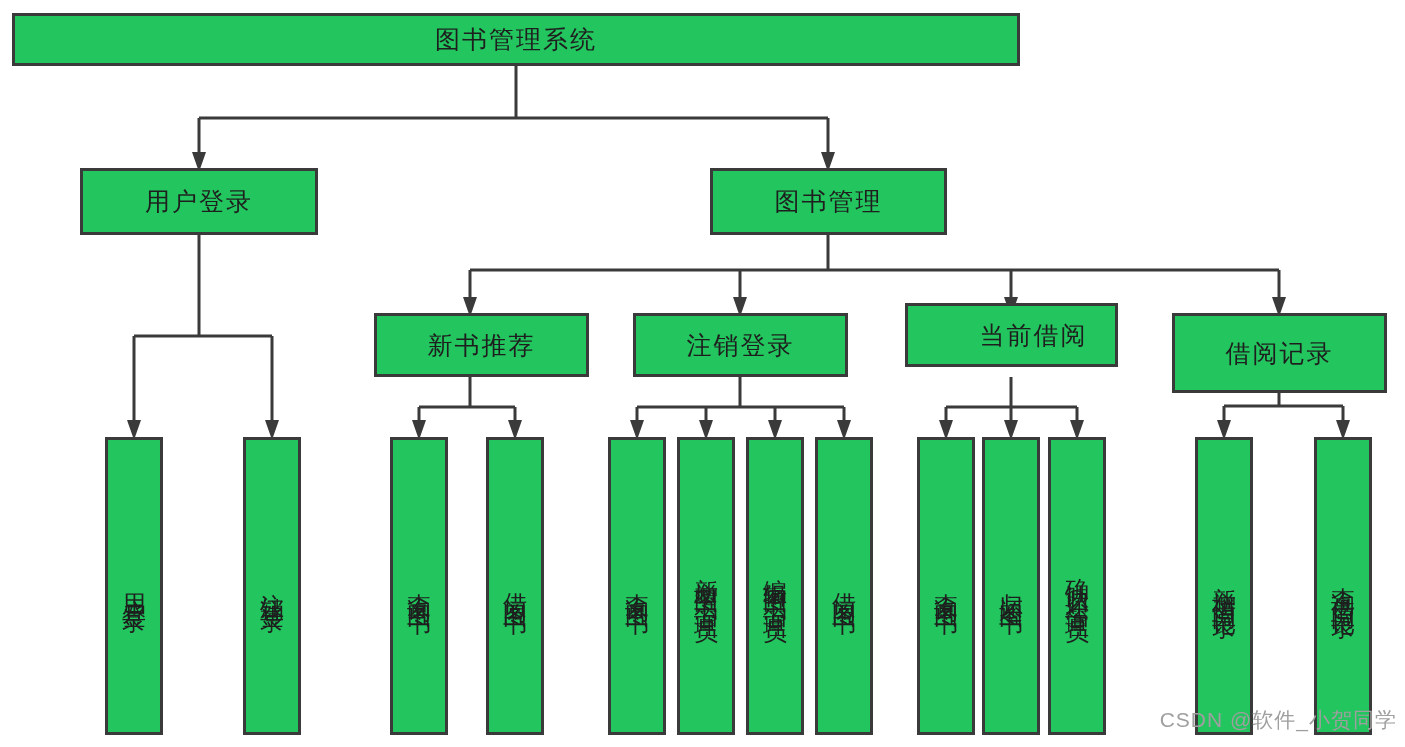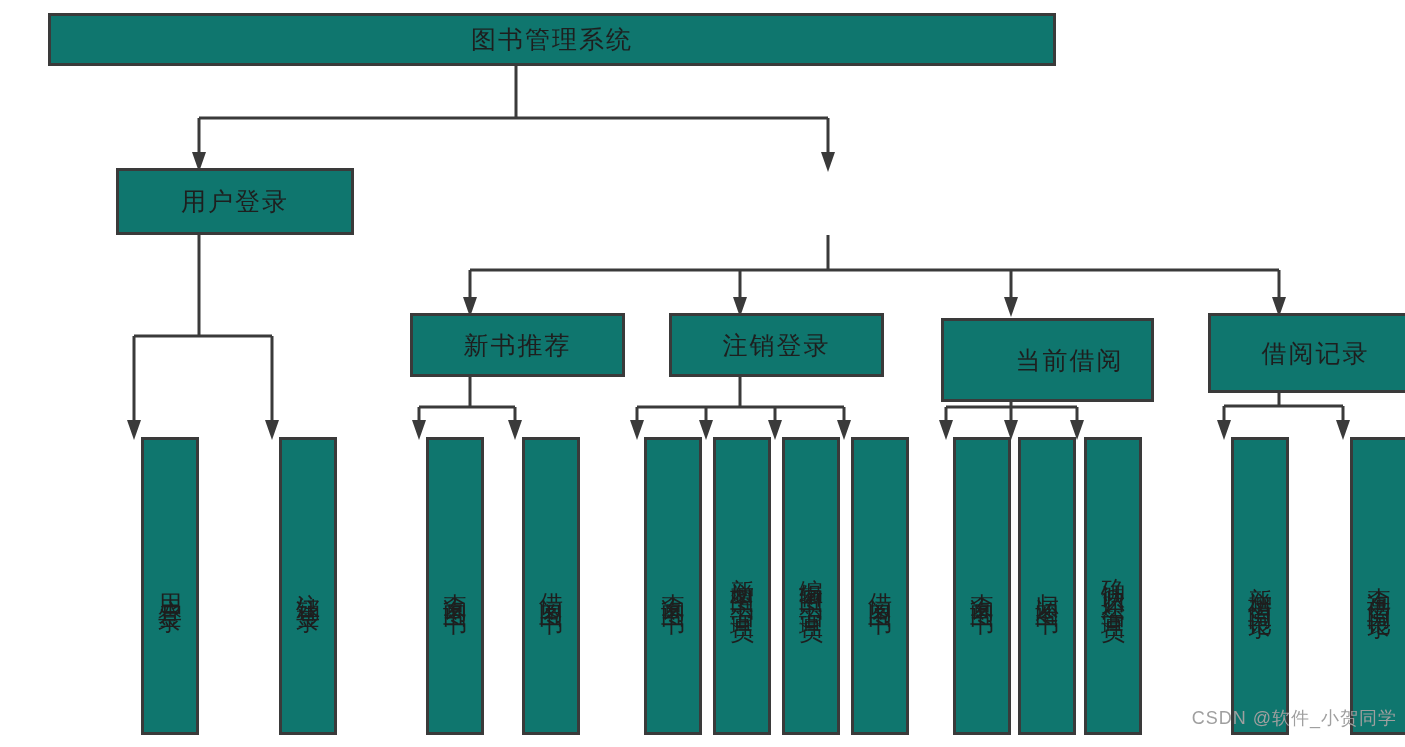--- a/index.html
+++ b/index.html
@@ -17,37 +17,36 @@
     font-family:"Liberation Sans","DejaVu Sans",sans-serif;
     color:var(--text);
   }
   svg.connectors{position:absolute;left:0;top:0;}
   svg.connectors path{stroke:var(--line);stroke-width:3;fill:none;}
   svg.connectors polygon{fill:var(--line);stroke:none;}
   .box{
     position:absolute;
     box-sizing:border-box;
     border:3px solid var(--line);
-    background:#0f766e;
+    background:#22c55e;
     display:flex;align-items:center;justify-content:center;
     text-align:center;
-    margin-left:36px;
   }
   .h-box{font-size:25px;letter-spacing:2px;white-space:nowrap;}
   .leaf{width:58px;top:437px;height:298px;font-size:24px;}
   .leaf .vtext{
     writing-mode:vertical-rl;
     text-orientation:mixed;
     letter-spacing:6px;
     line-height:1;
   }
   .watermark{
     position:absolute;
     right:8px;top:706px;
-    font-size:18px;
+    font-size:21px;
     letter-spacing:1px;
     color:var(--wm);
     white-space:nowrap;
   }
 </style>
 </head>
 <body>
 
 <div class="canvas">
 
@@ -84,28 +83,31 @@
     </g>
   </svg>
 
   <div class="box h-box" style="left:12px;top:13px;width:1008px;height:53px;">
     <span>图书管理系统</span>
   </div>
 
   <div class="box h-box" style="left:80px;top:168px;width:238px;height:67px;">
     <span>用户登录</span>
   </div>
+  <div class="box h-box" style="left:710px;top:168px;width:237px;height:67px;">
+    <span>图书管理</span>
+  </div>
 
   <div class="box h-box" style="left:374px;top:313px;width:215px;height:64px;">
     <span>新书推荐</span>
   </div>
   <div class="box h-box" style="left:633px;top:313px;width:215px;height:64px;">
     <span>注销登录</span>
   </div>
-  <div class="box h-box" style="left:905px;top:318px;width:213px;height:84px;padding-left:44px;">
+  <div class="box h-box" style="left:905px;top:303px;width:213px;height:64px;padding-left:44px;">
     <span>当前借阅</span>
   </div>
   <div class="box h-box" style="left:1172px;top:313px;width:215px;height:80px;">
     <span>借阅记录</span>
   </div>
 
   <div class="box leaf" style="left:105px;">
     <span class="vtext">用户登录</span>
   </div>
   <div class="box leaf" style="left:243px;">

